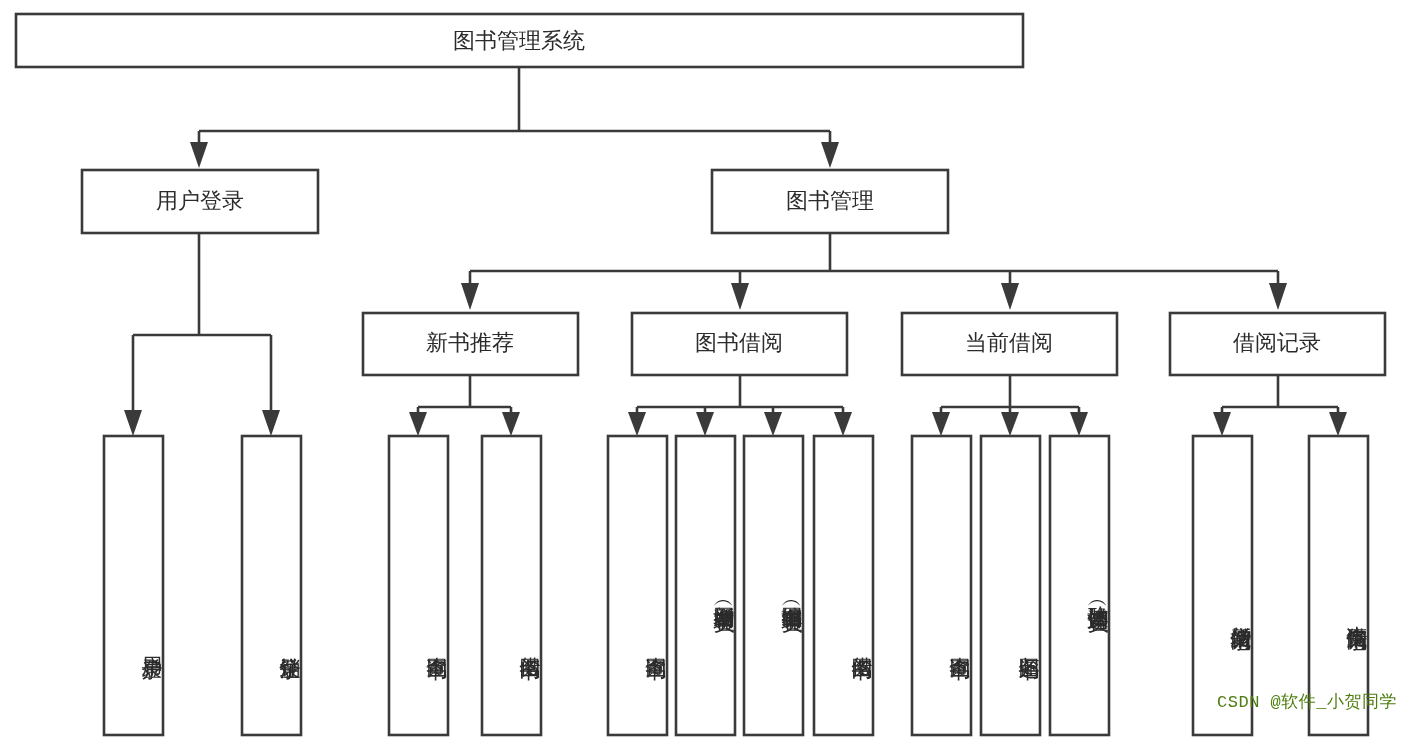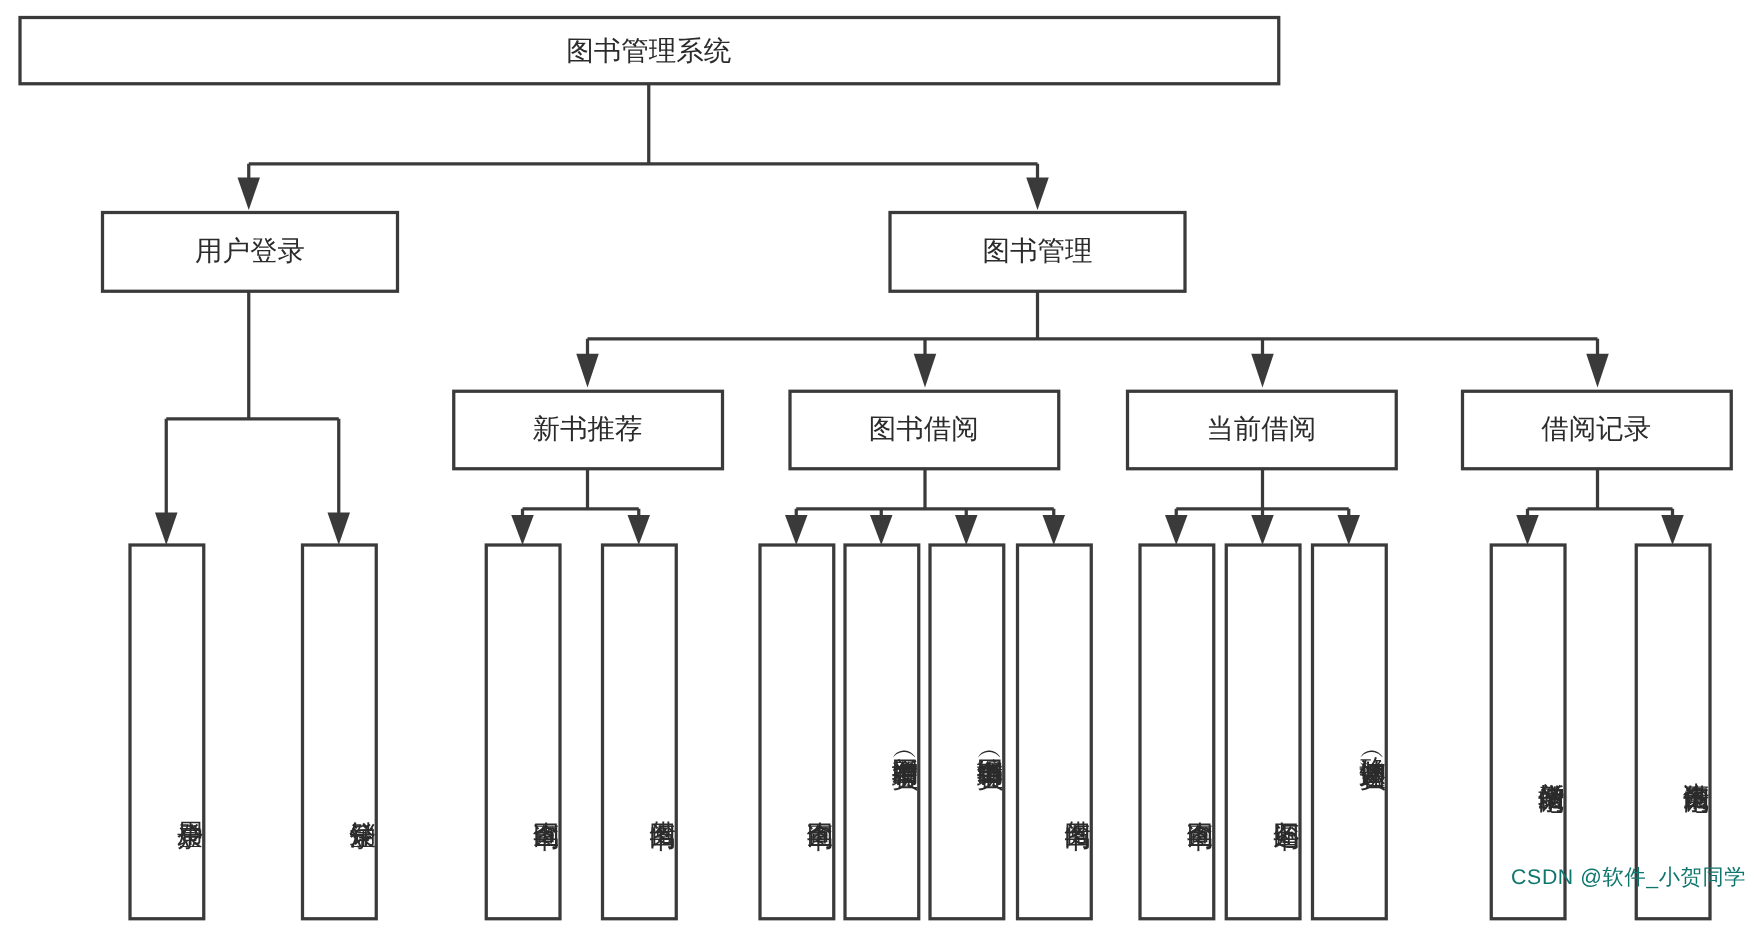--- a/index.html
+++ b/index.html
@@ -62,23 +62,23 @@
     white-space: nowrap;
     pointer-events: none;
     display: flex;
     align-items: flex-start;
     justify-content: center;
   }
   .watermark {
     position: absolute;
     right: 8px;
     bottom: 4px;
-    font-family: Liberation Sans, sans-serif;
+    font-family: Liberation Mono, monospace;
     font-size: 17px;
-    color: #0f766e;
+    color: #4d7c0f;
     white-space: nowrap;
     letter-spacing: 0.5px;
   }
 </style>
 </head>
 <body>
 
 <div id="diagram-root">
 
   <svg class="flow-svg" viewBox="0 0 1405 747">

